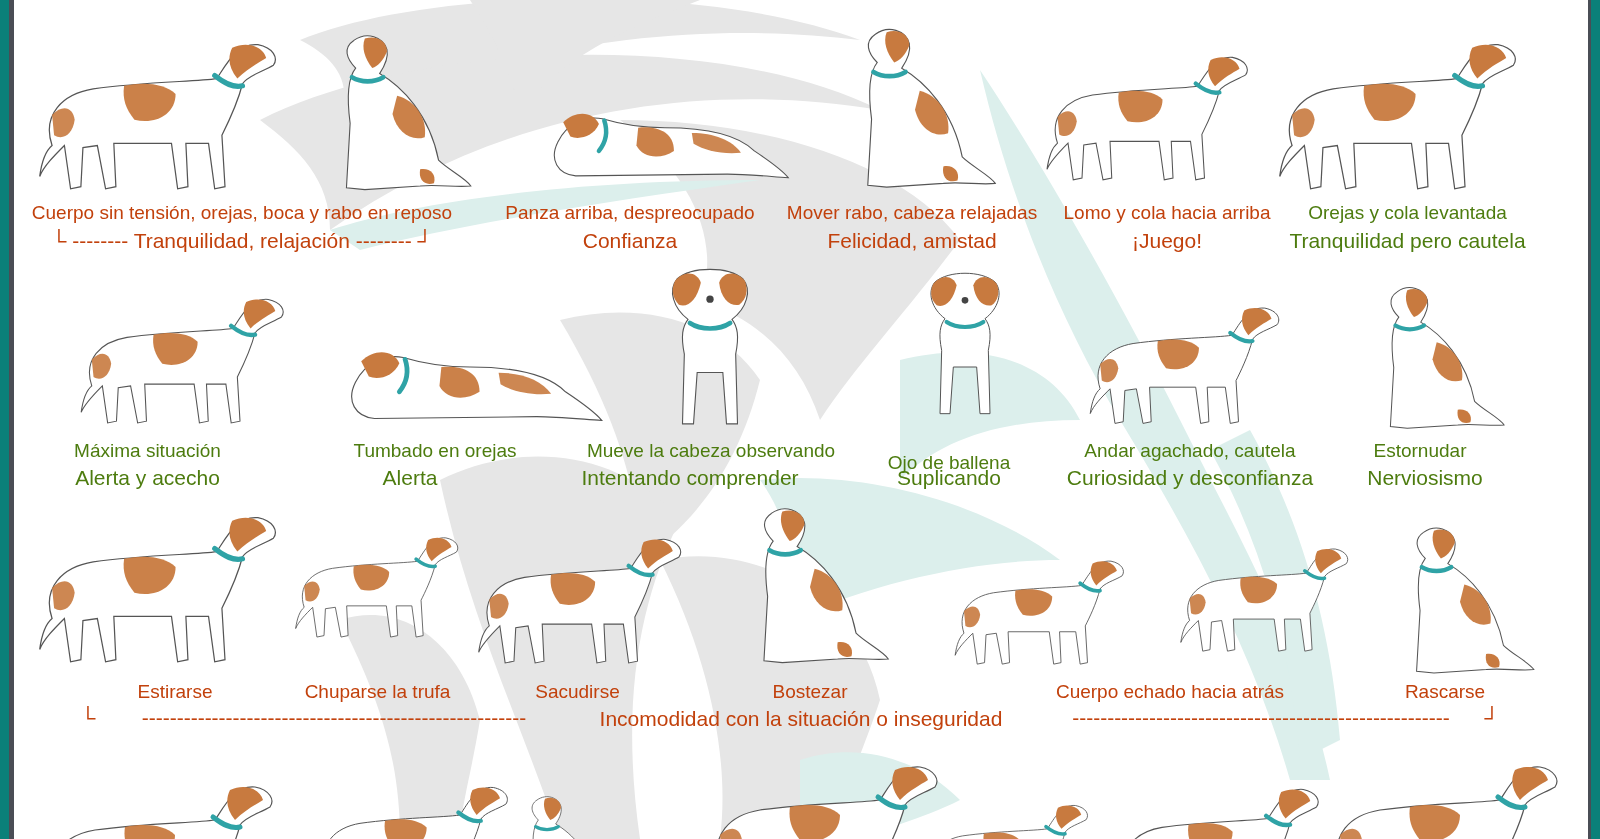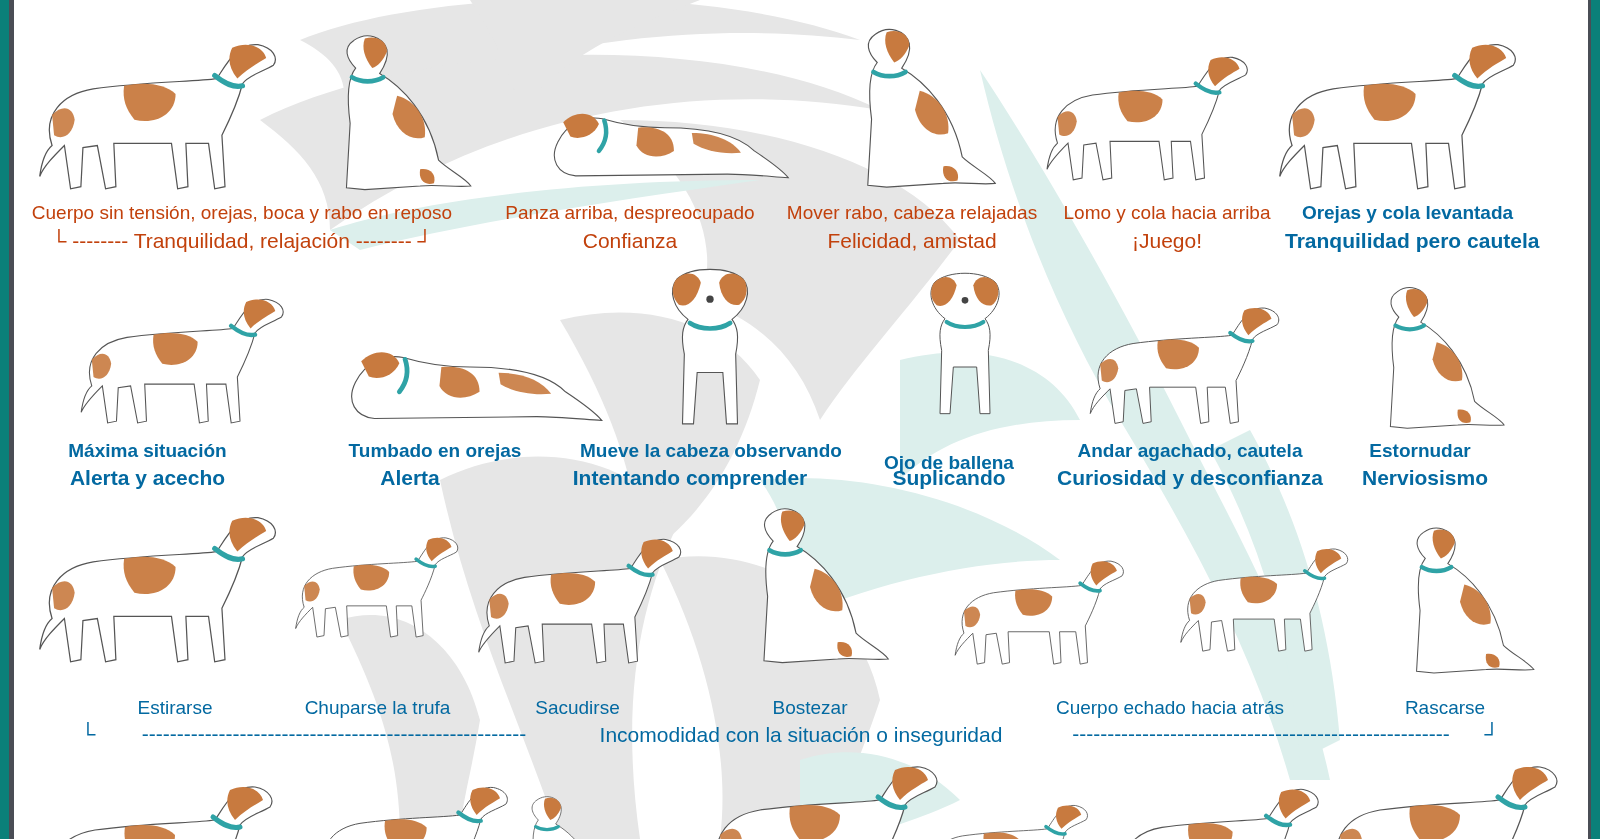--- a/index.html
+++ b/index.html
@@ -12,22 +12,22 @@
     .border-left-inner { position: absolute; left: 9px; top: 0; width: 5px; height: 839px; background: #4a4d55; }
     .border-right-inner { position: absolute; left: 1588px; top: 0; width: 3px; height: 839px; background: #4a4d55; }
     .border-right { position: absolute; left: 1591px; top: 0; width: 9px; height: 839px; background: #0b8079; }
 
     .bg-art { position: absolute; left: 0; top: 0; width: 1600px; height: 839px; }
 
     .dog { position: absolute; }
 
     .caption { position: absolute; text-align: center; white-space: nowrap; line-height: 1; }
     .c-teal { color: #c2410c; }
-    .c-gray { color: #0369a1; font-weight: bold; }
-    .c-orange { color: #0369a1; margin-top: 16px; }
+    .c-gray { color: #4d7c0f; }
+    .c-orange { color: #c2410c; }
     .desc { font-size: 19px; }
     .meaning { font-size: 21px; }
     .meaning.bold { font-weight: normal; }
   </style>
 </head>
 <body>
 
 <div class="border-left"></div>
 <div class="border-left-inner"></div>
 <div class="border-right-inner"></div>

